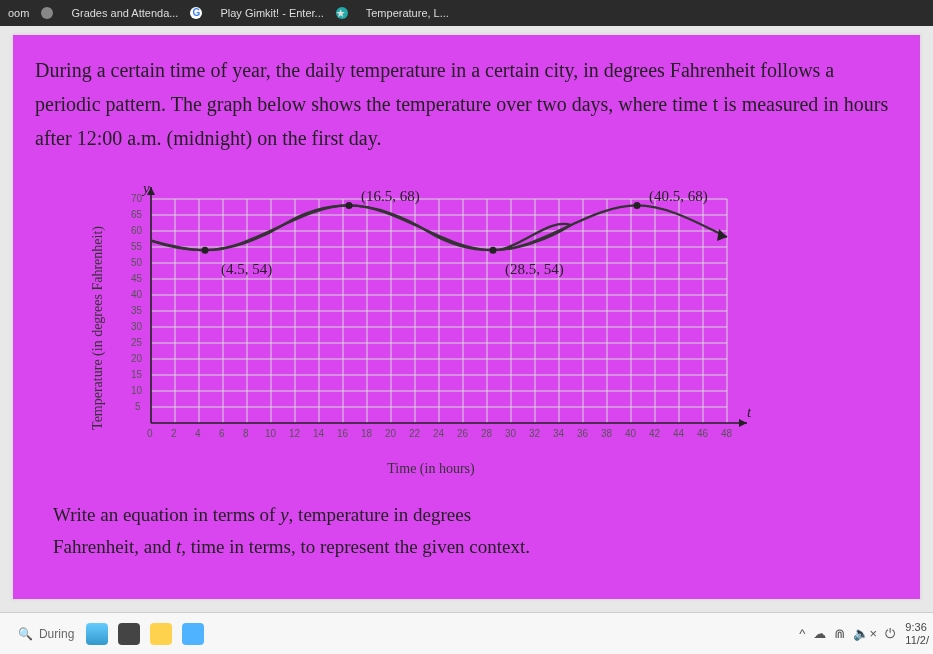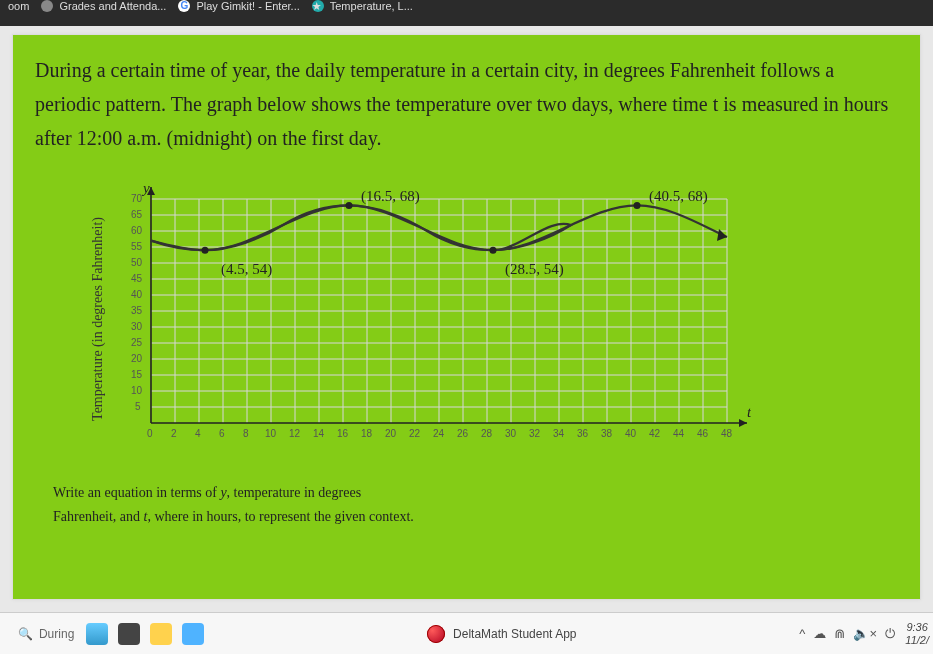--- a/index.html
+++ b/index.html
@@ -7,32 +7,32 @@
   width: 933px; height: 654px;
   font-family: Georgia, 'Times New Roman', serif;
   background: #e8e8e8;
   overflow: hidden;
   position: relative;
 }
 .tabbar {
   background: #2b2b2b;
   height: 26px;
   display: flex;
-  align-items: flex-start;
+  align-items: center;
   gap: 12px;
   padding: 0 8px;
   font-family: Arial, sans-serif;
   font-size: 11px;
   color: #ccc;
 }
 .tab-frag { color: #ddd; }
-.tab { display: flex; align-items: center; gap: 6px; color: #ddd; }
+.tab { display: flex; align-items: center; gap: 18px; color: #ddd; }
 .tab .fav { width: 12px; height: 12px; border-radius: 50%; background: #888; }
 .content {
-  background: #84cc16;
+  background: #d946ef;
   margin: 8px 12px 0 12px;
   padding: 18px 22px 12px 22px;
   height: 566px;
   border: 1px solid #ddd;
   box-shadow: 0 0 4px rgba(0,0,0,.05);
 }
 .question {
   font-size: 20px;
   line-height: 1.7;
   color: #222;
@@ -62,21 +62,21 @@
   color: #333;
   margin-top: 2px;
 }
 .point-label {
   font-family: Georgia, serif;
   font-size: 15px;
   fill: #222;
 }
 .axis-tick { font-family: Arial, sans-serif; font-size: 10px; fill: #555; }
 .prompt {
-  font-size: 14px;
+  font-size: 19px;
   line-height: 1.7;
   margin-top: 22px;
   margin-left: 18px;
   color: #222;
 }
 .taskbar {
   position: absolute;
   bottom: 0; left: 0; right: 0;
   height: 42px;
   background: #f7f7f7;
@@ -92,21 +92,21 @@
 .tb-icons { display: flex; align-items: center; gap: 10px; }
 .tb-icon { width: 22px; height: 22px; border-radius: 4px; background: transparent; }
 .tb-center { display:flex; align-items:center; gap:8px; font-size:12px; color:#444; }
 .tb-center .dm-circle {
   width: 18px; height: 18px; border-radius: 50%;
   background: radial-gradient(circle at 30% 30%, #ff5a5a, #b00020);
   box-shadow: 0 0 0 1px #900 inset;
 }
 .tb-right { display: flex; align-items: center; gap: 10px; font-size: 11px; color:#444; }
 .tray-icons { display: flex; gap: 8px; color:#555; font-size:13px; }
-.clock { text-align: center; line-height: 1.1; font-style: italic; }
+.clock { text-align: left; line-height: 1.1; }
 svg .grid line { stroke: #d7d7d7; stroke-width: 1; }
 svg .axis line { stroke: #222; stroke-width: 1.6; }
 svg .curve { stroke: #333; stroke-width: 2.2; fill: none; }
 svg .pt { fill: #222; }
 svg .arrow { fill: #222; }
 .var { font-style: italic; }
 </style>
 </head>
 <body>
 
@@ -252,46 +252,43 @@
         <circle class="pt" cx="94" cy="71.2" r="3.5"></circle>
         <circle class="pt" cx="238" cy="26.4" r="3.5"></circle>
         <circle class="pt" cx="382" cy="71.2" r="3.5"></circle>
         <circle class="pt" cx="526" cy="26.4" r="3.5"></circle>
 
         <text class="point-label" x="110" y="95">(4.5, 54)</text>
         <text class="point-label" x="250" y="22">(16.5, 68)</text>
         <text class="point-label" x="394" y="95">(28.5, 54)</text>
         <text class="point-label" x="538" y="22">(40.5, 68)</text>
       </svg>
+      <div class="xlabel">Time (in hours)</div>
     </div>
   </div>
 
   <p class="prompt">
     <span>Write an equation in terms of </span><span class="var">y</span><span>, temperature in degrees</span><br>
-    <span>Fahrenheit, and </span><span class="var">t</span><span>, where in hours, to represent the given context.</span>
+    <span>Fahrenheit, and </span><span class="var">t</span><span>, time in terms, to represent the given context.</span>
   </p>
 
 </div>
 
 <div class="taskbar">
   <div class="tb-left">
     <div class="tb-search">
       <span>🔍</span>
       <span>During</span>
     </div>
     <div class="tb-icons">
       <div class="tb-icon" style="background:linear-gradient(#6cf,#39c);"></div>
       <div class="tb-icon" style="background:#444;"></div>
       <div class="tb-icon" style="background:#ffd24d;"></div>
       <div class="tb-icon" style="background:#4fb3ff;"></div>
     </div>
-  </div>
-  <div class="tb-center">
-    <span class="dm-circle"></span>
-    <span>DeltaMath Student App</span>
   </div>
   <div class="tb-right">
     <div class="tray-icons">
       <span>^</span>
       <span>☁</span>
       <span>⋒</span>
       <span>🔈×</span>
       <span>⏻</span>
     </div>
     <div class="clock">

